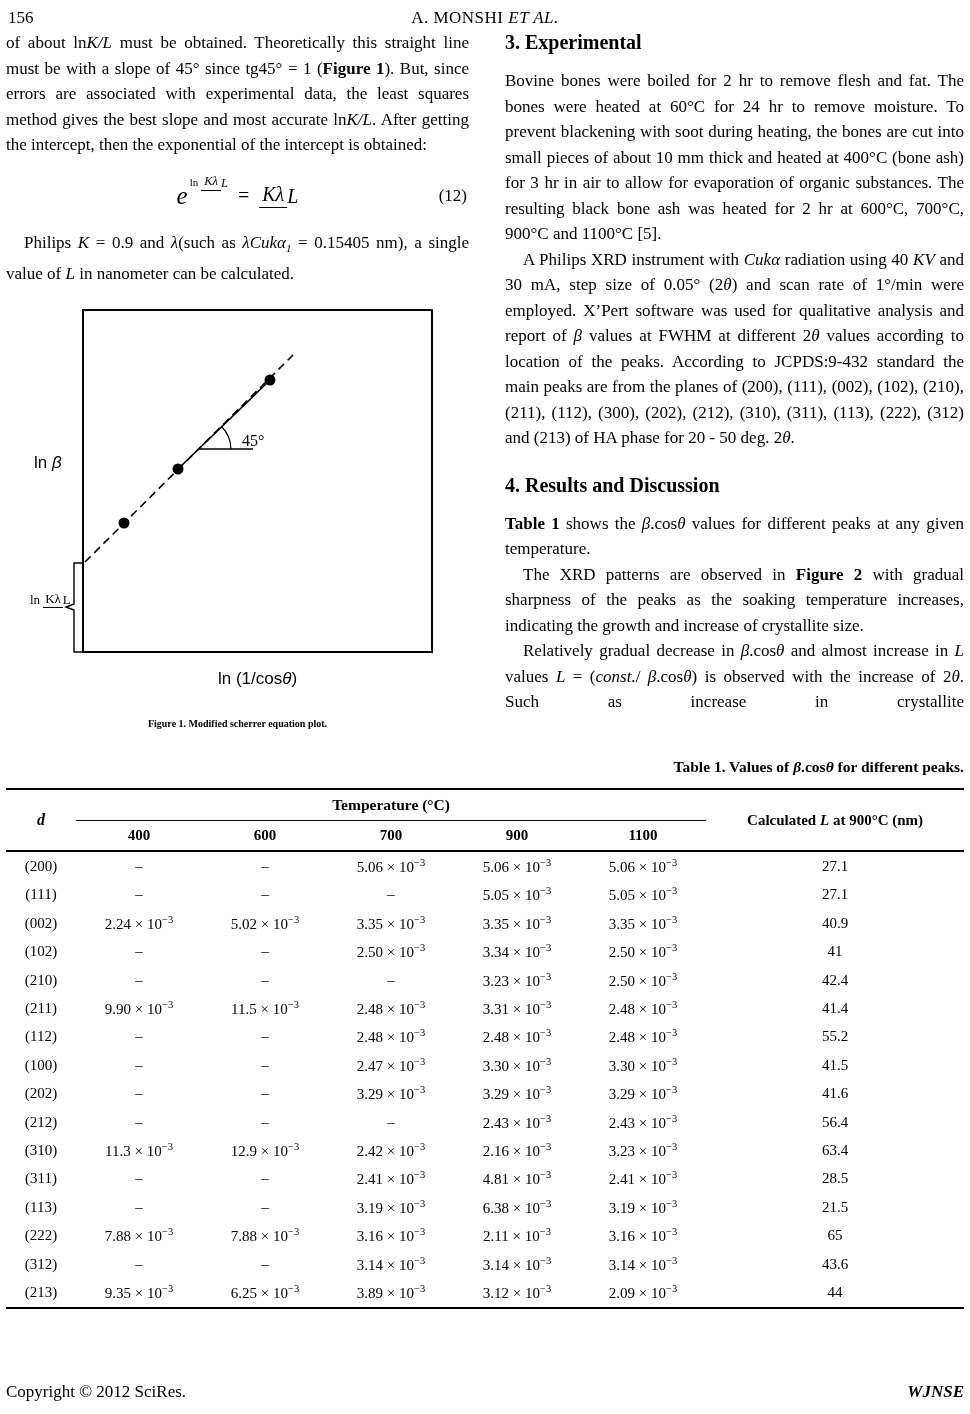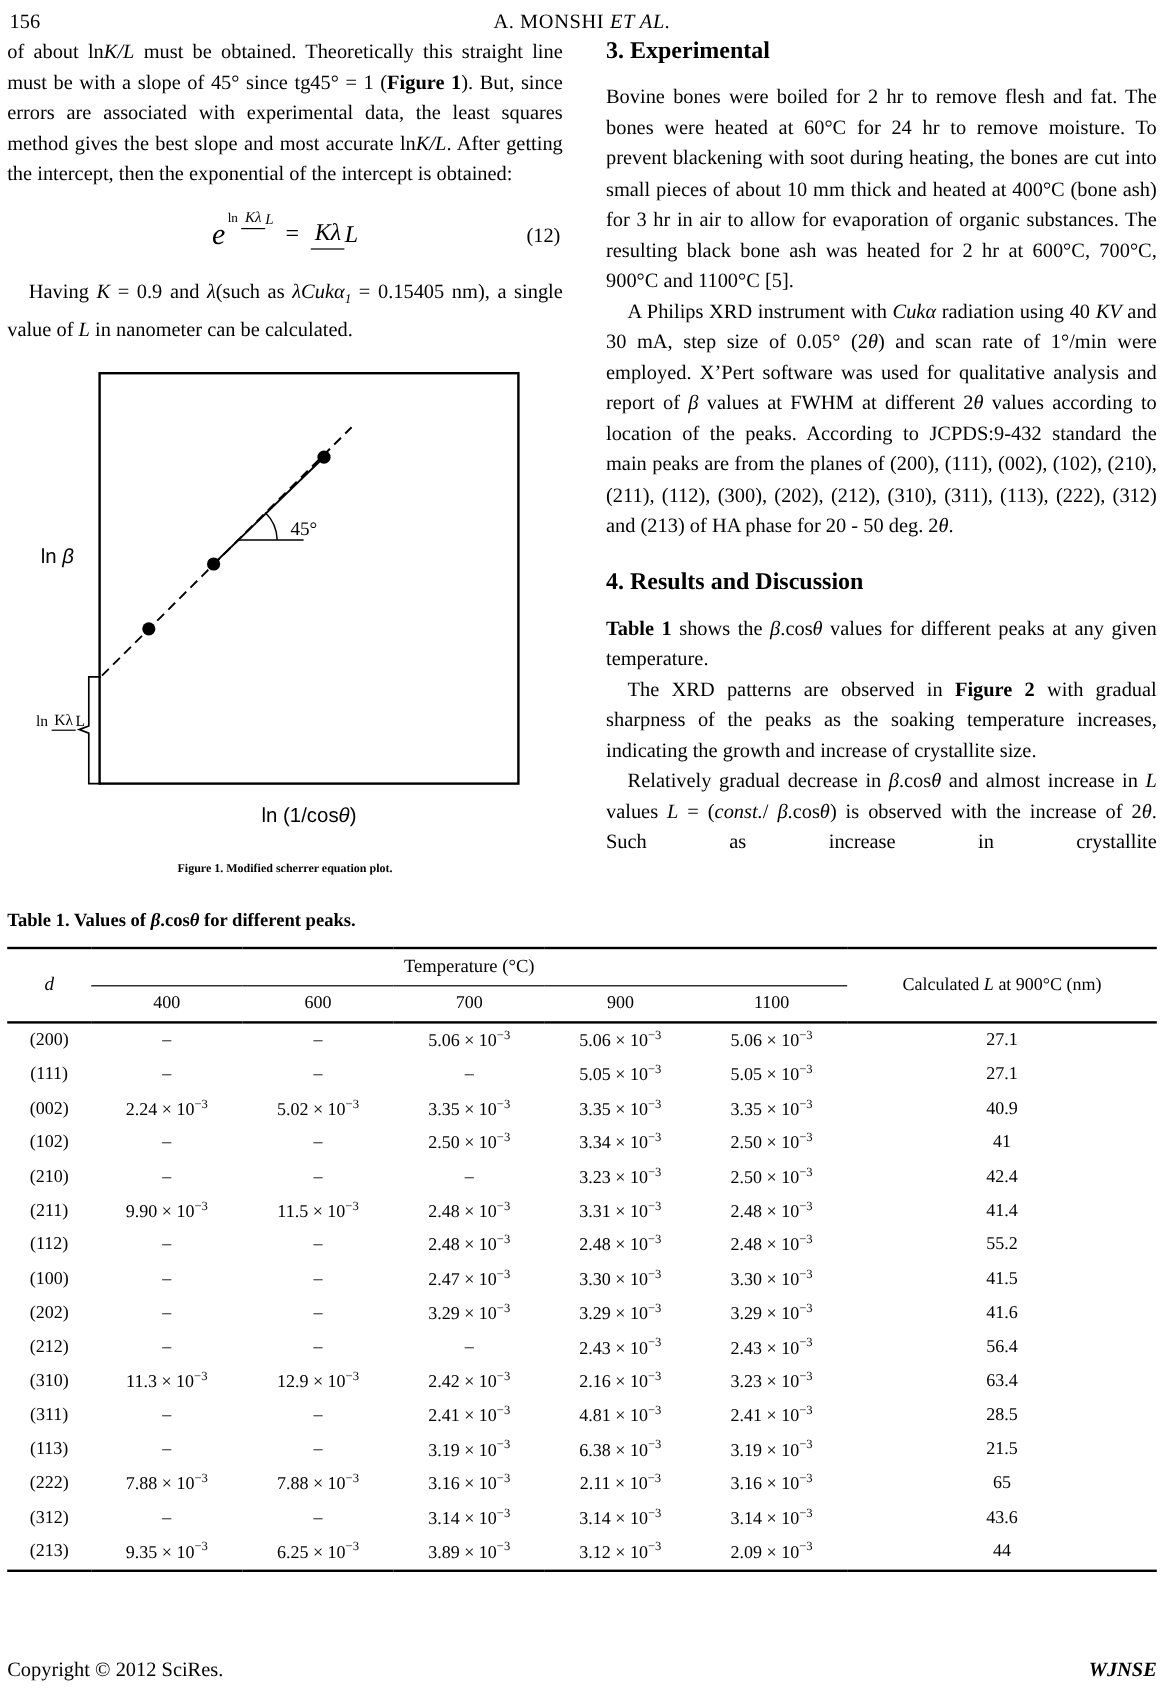--- a/index.html
+++ b/index.html
@@ -38,25 +38,25 @@
   .figure{position:relative;width:463px;height:400px;margin-top:8px;}
   .fig-svg{position:absolute;left:0;top:0;}
   .fig-ylabel{position:absolute;left:28px;top:158px;font:17px "Liberation Sans","DejaVu Sans",sans-serif;}
   .fig-angle{position:absolute;left:236px;top:133px;font-size:16px;}
   .fig-intercept{position:absolute;left:24px;top:292px;display:flex;align-items:center;gap:3px;font-size:13px;}
   .fig-intercept .frac .num{border-bottom:1px solid #000;padding:0 2px 0 2px;}
   .fig-xlabel{position:absolute;left:77px;top:374px;width:349px;text-align:center;
               font:17px "Liberation Sans","DejaVu Sans",sans-serif;}
   .fig-caption{text-align:center;font-weight:bold;font-size:10px;margin-top:16px;}
   
-  .table-caption{text-align:left;font-weight:bold;font-size:15.5px;margin:22px 0 12px 0;}
+  .table-caption{text-align:right;font-weight:bold;font-size:15.5px;margin:22px 0 12px 0;}
   table{border-collapse:collapse;width:958px;margin:0 auto;font-size:15px;
         border-top:2.2px solid #000;border-bottom:2px solid #000;table-layout:fixed;}
   thead{border-bottom:2px solid #000;}
-  th{font-weight:normal;padding:0;}
+  th{font-weight:bold;padding:0;}
   .th-temp-group{border-bottom:1.2px solid #000;font-size:15.5px;height:30px;}
   .th-temp{height:29px;}
   .th-d{font-style:italic;font-size:16px;}
   tbody td{text-align:center;height:28.4px;padding:0;}
   sup{font-size:10.5px;}
   sub{font-size:11px;}
   
   .footer{position:absolute;left:6px;right:6px;bottom:12px;display:flex;
           justify-content:space-between;font-size:17px;}
   .journal{font-weight:bold;font-style:italic;}
@@ -88,21 +88,21 @@
           </span>
         </span>
         <span class="eq-sign">=</span>
         <span class="frac eq-mainfrac">
           <span class="num">Kλ</span>
           <span class="den">L</span>
         </span>
         <span class="eq-label">(12)</span>
       </div>
 
-      <p class="indent"><span>Having </span><span class="it">K</span><span> = 0.9 and </span><span class="it">λ</span><span>(such as </span><span class="it">λCukα</span><sub class="it">1</sub><span> = 0.15405 nm), a single value of </span><span class="it">L</span><span> in nanometer can be calculated.</span></p>
+      <p class="indent"><span>Philips </span><span class="it">K</span><span> = 0.9 and </span><span class="it">λ</span><span>(such as </span><span class="it">λCukα</span><sub class="it">1</sub><span> = 0.15405 nm), a single value of </span><span class="it">L</span><span> in nanometer can be calculated.</span></p>
 
       <div class="figure">
         <svg class="fig-svg" width="463" height="400" viewBox="0 0 463 400">
           <rect x="77" y="15" width="349" height="342" fill="none" stroke="#000" stroke-width="2"></rect>
           <line x1="79" y1="267" x2="287" y2="60" stroke="#000" stroke-width="1.6" stroke-dasharray="8 5"></line>
           <line x1="172" y1="174" x2="264" y2="85" stroke="#000" stroke-width="1.6"></line>
           <line x1="192" y1="154" x2="247" y2="154" stroke="#000" stroke-width="1.3"></line>
           <path d="M 225 154 A 33 33 0 0 0 215 131" fill="none" stroke="#000" stroke-width="1.2"></path>
           <circle cx="118" cy="228" r="5.5" fill="#000"></circle>
           <circle cx="172" cy="174" r="5.5" fill="#000"></circle>

